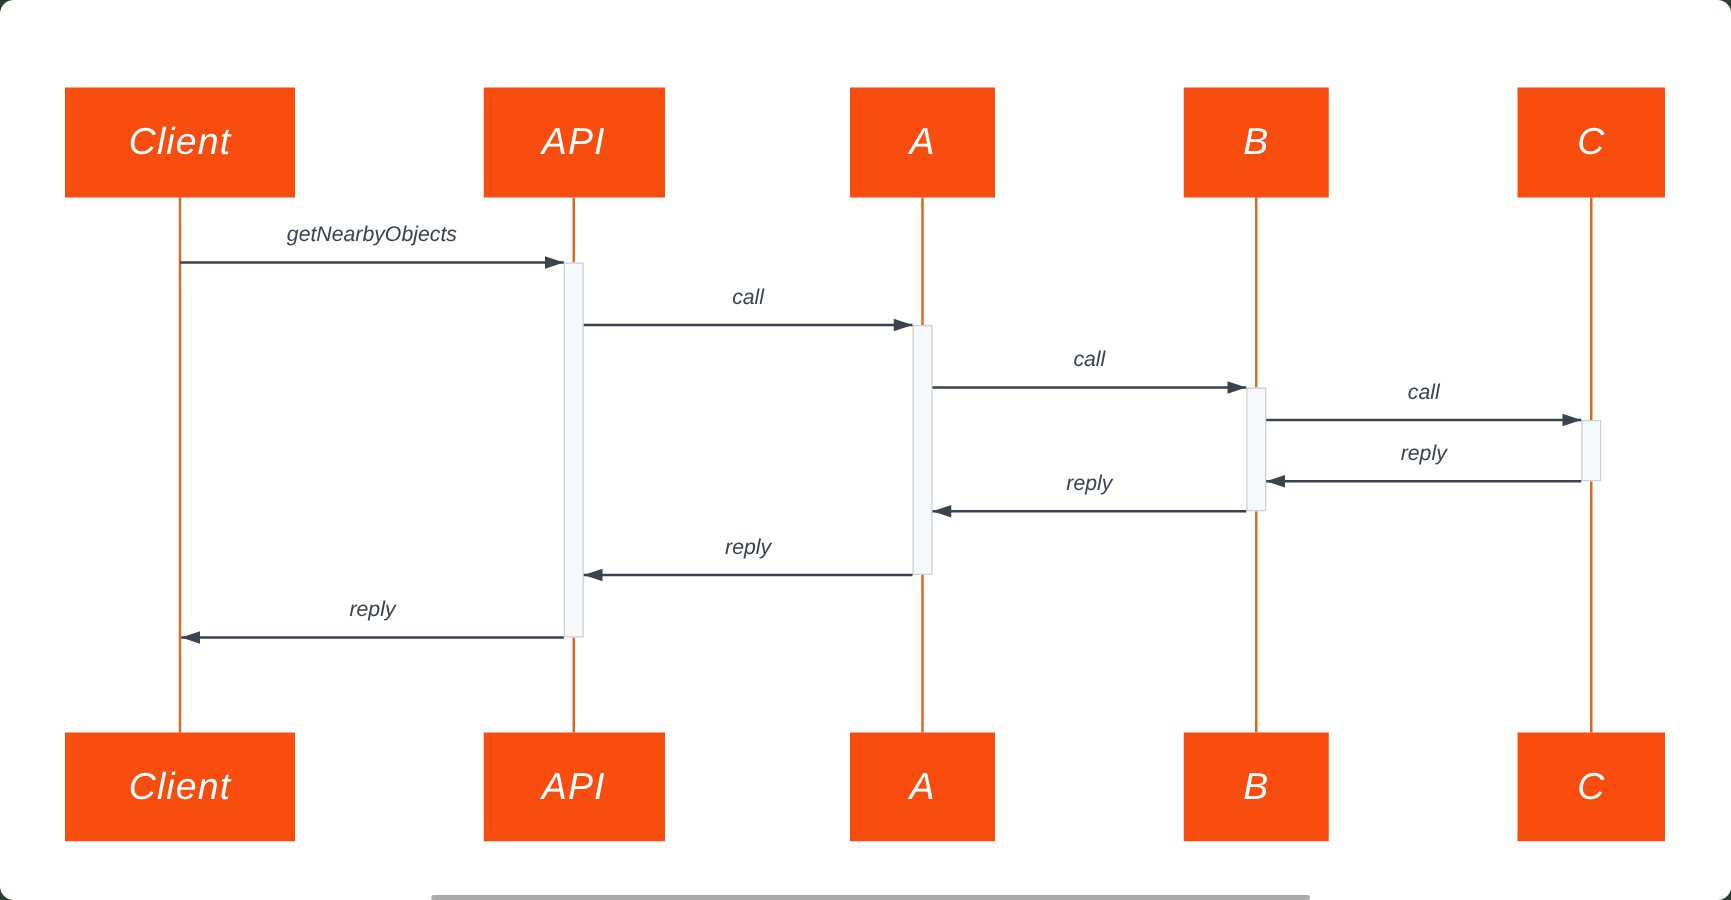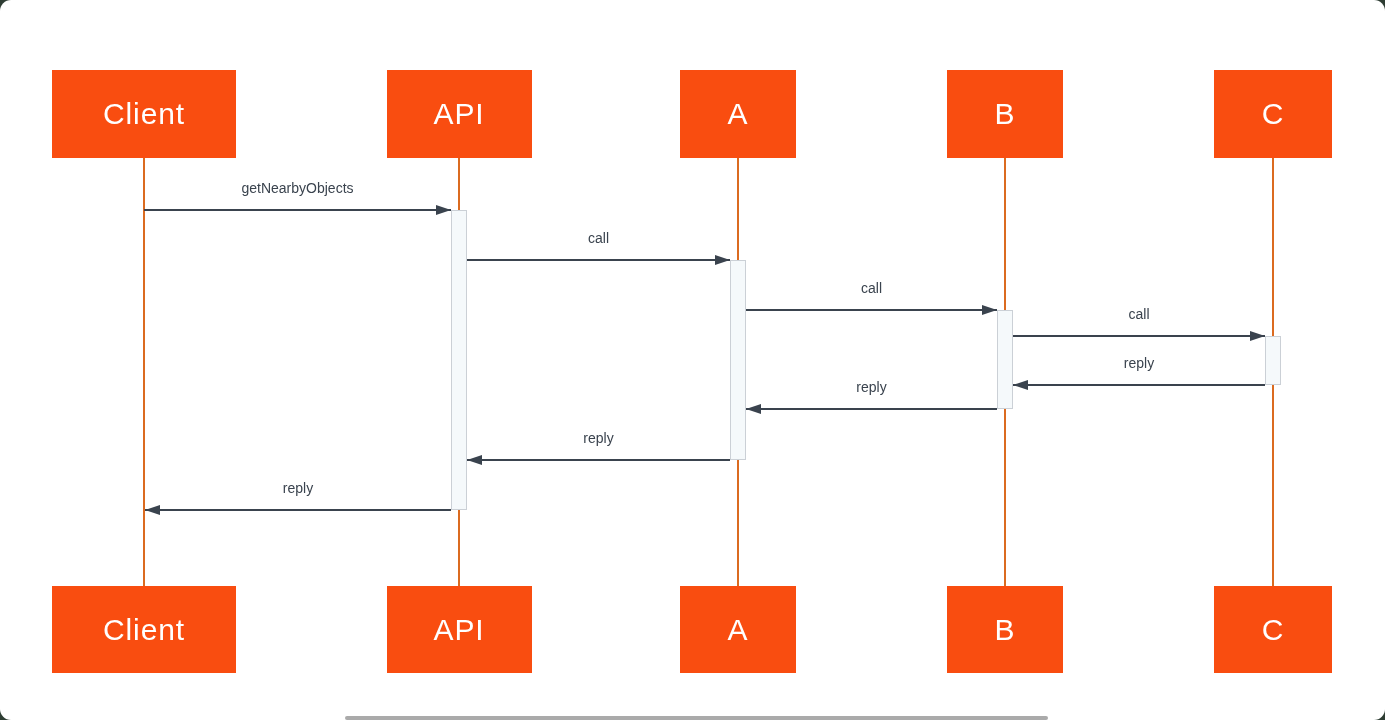--- a/index.html
+++ b/index.html
@@ -6,20 +6,21 @@
   body {
     font-family: "Liberation Sans", "DejaVu Sans", sans-serif;
     background: #2E3D33;
   }
   .stage {
     position: relative;
     width: 1385px;
     height: 720px;
     overflow: hidden;
     background: var(--frame-bg, #2E3D33);
+    font-style: italic;
   }
   .canvas {
     position: absolute;
     inset: 0;
     background: var(--canvas-bg, #ffffff);
     border-radius: 11px;
     overflow: hidden;
   }
   .actor-box {
     position: absolute;
@@ -56,21 +57,21 @@
     position: absolute;
     width: 0; height: 0;
     border-top: 5.5px solid transparent;
     border-bottom: 5.5px solid transparent;
   }
   .msg-arrow.right { border-left: 15px solid var(--msg, #3A434E); }
   .msg-arrow.left  { border-right: 15px solid var(--msg, #3A434E); }
   .msg-label {
     position: absolute;
     transform: translateX(-50%);
-    font-size: 14px;
+    font-size: 17px;
     line-height: 22px;
     color: var(--msg, #3A434E);
     white-space: nowrap;
   }
   .scrollbar-thumb {
     position: absolute;
     border-radius: 2px;
     background: var(--scrollbar, #AAAAAA);
   }
 </style>

